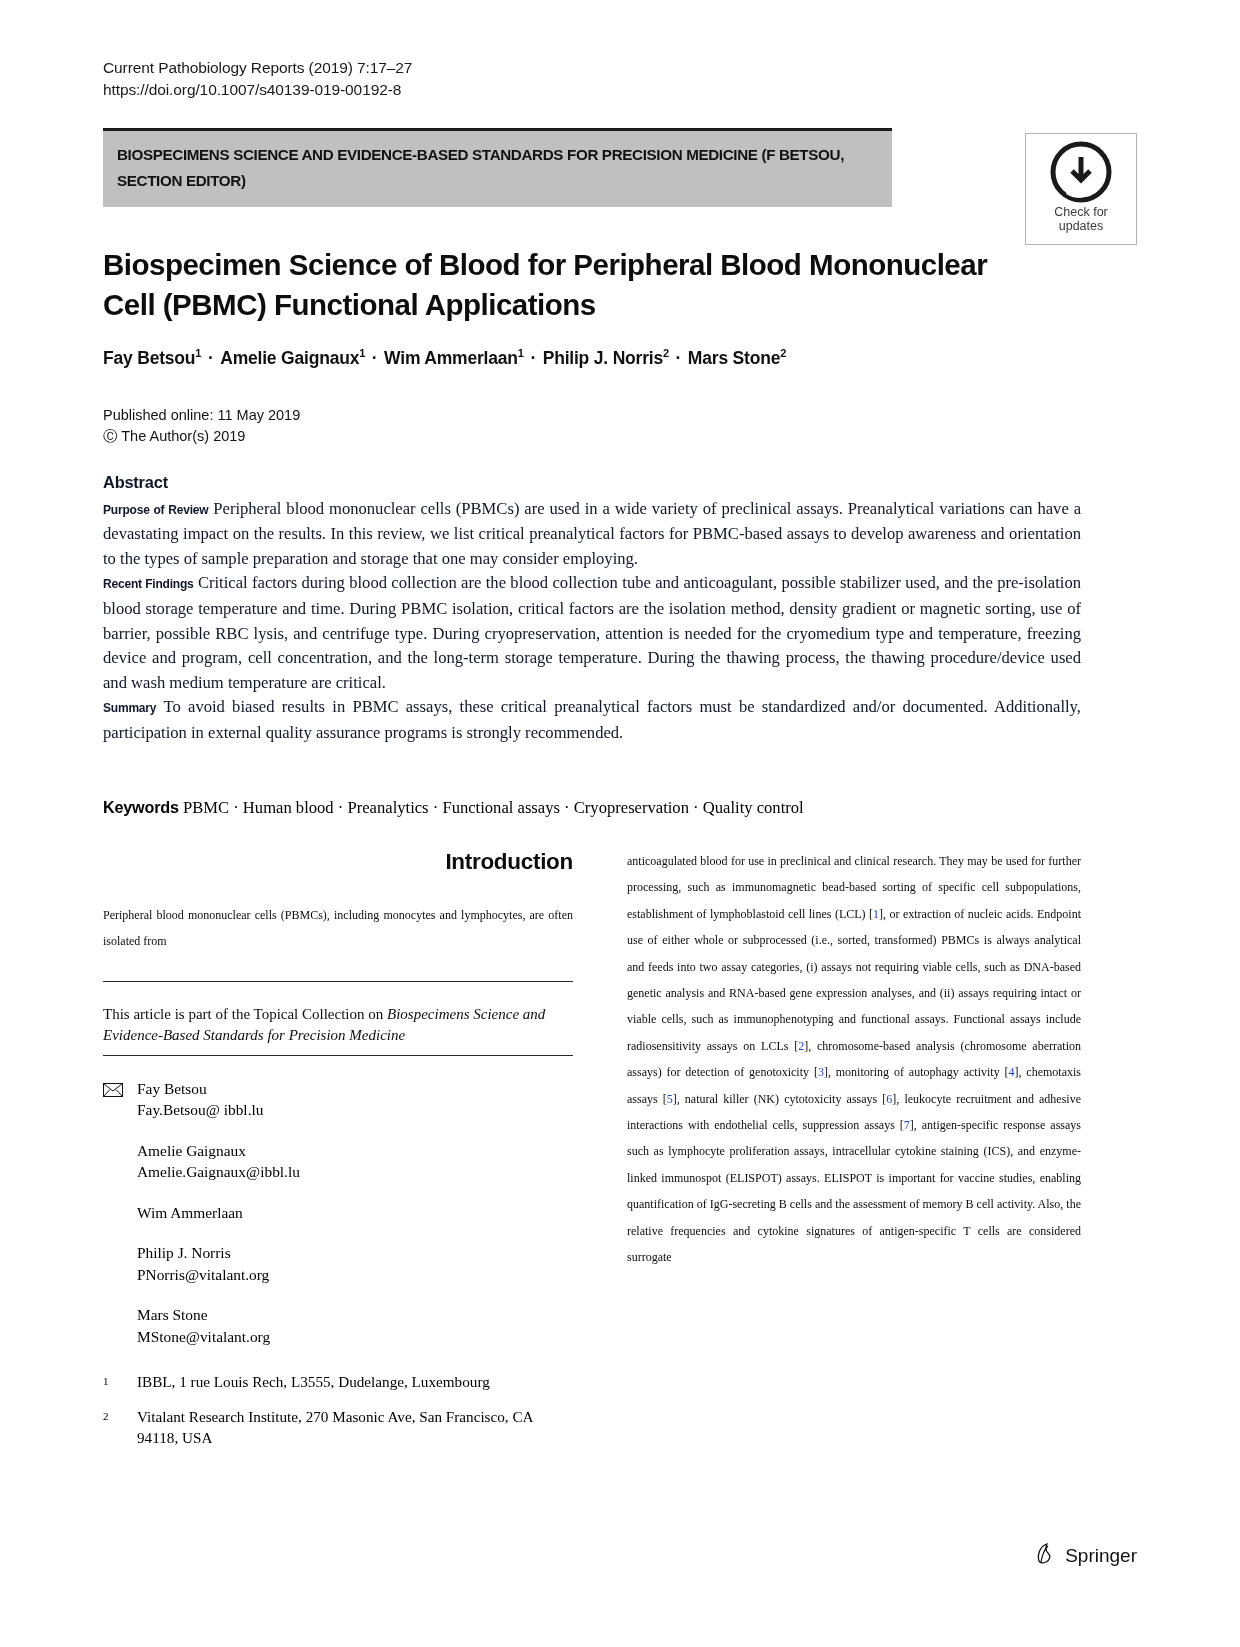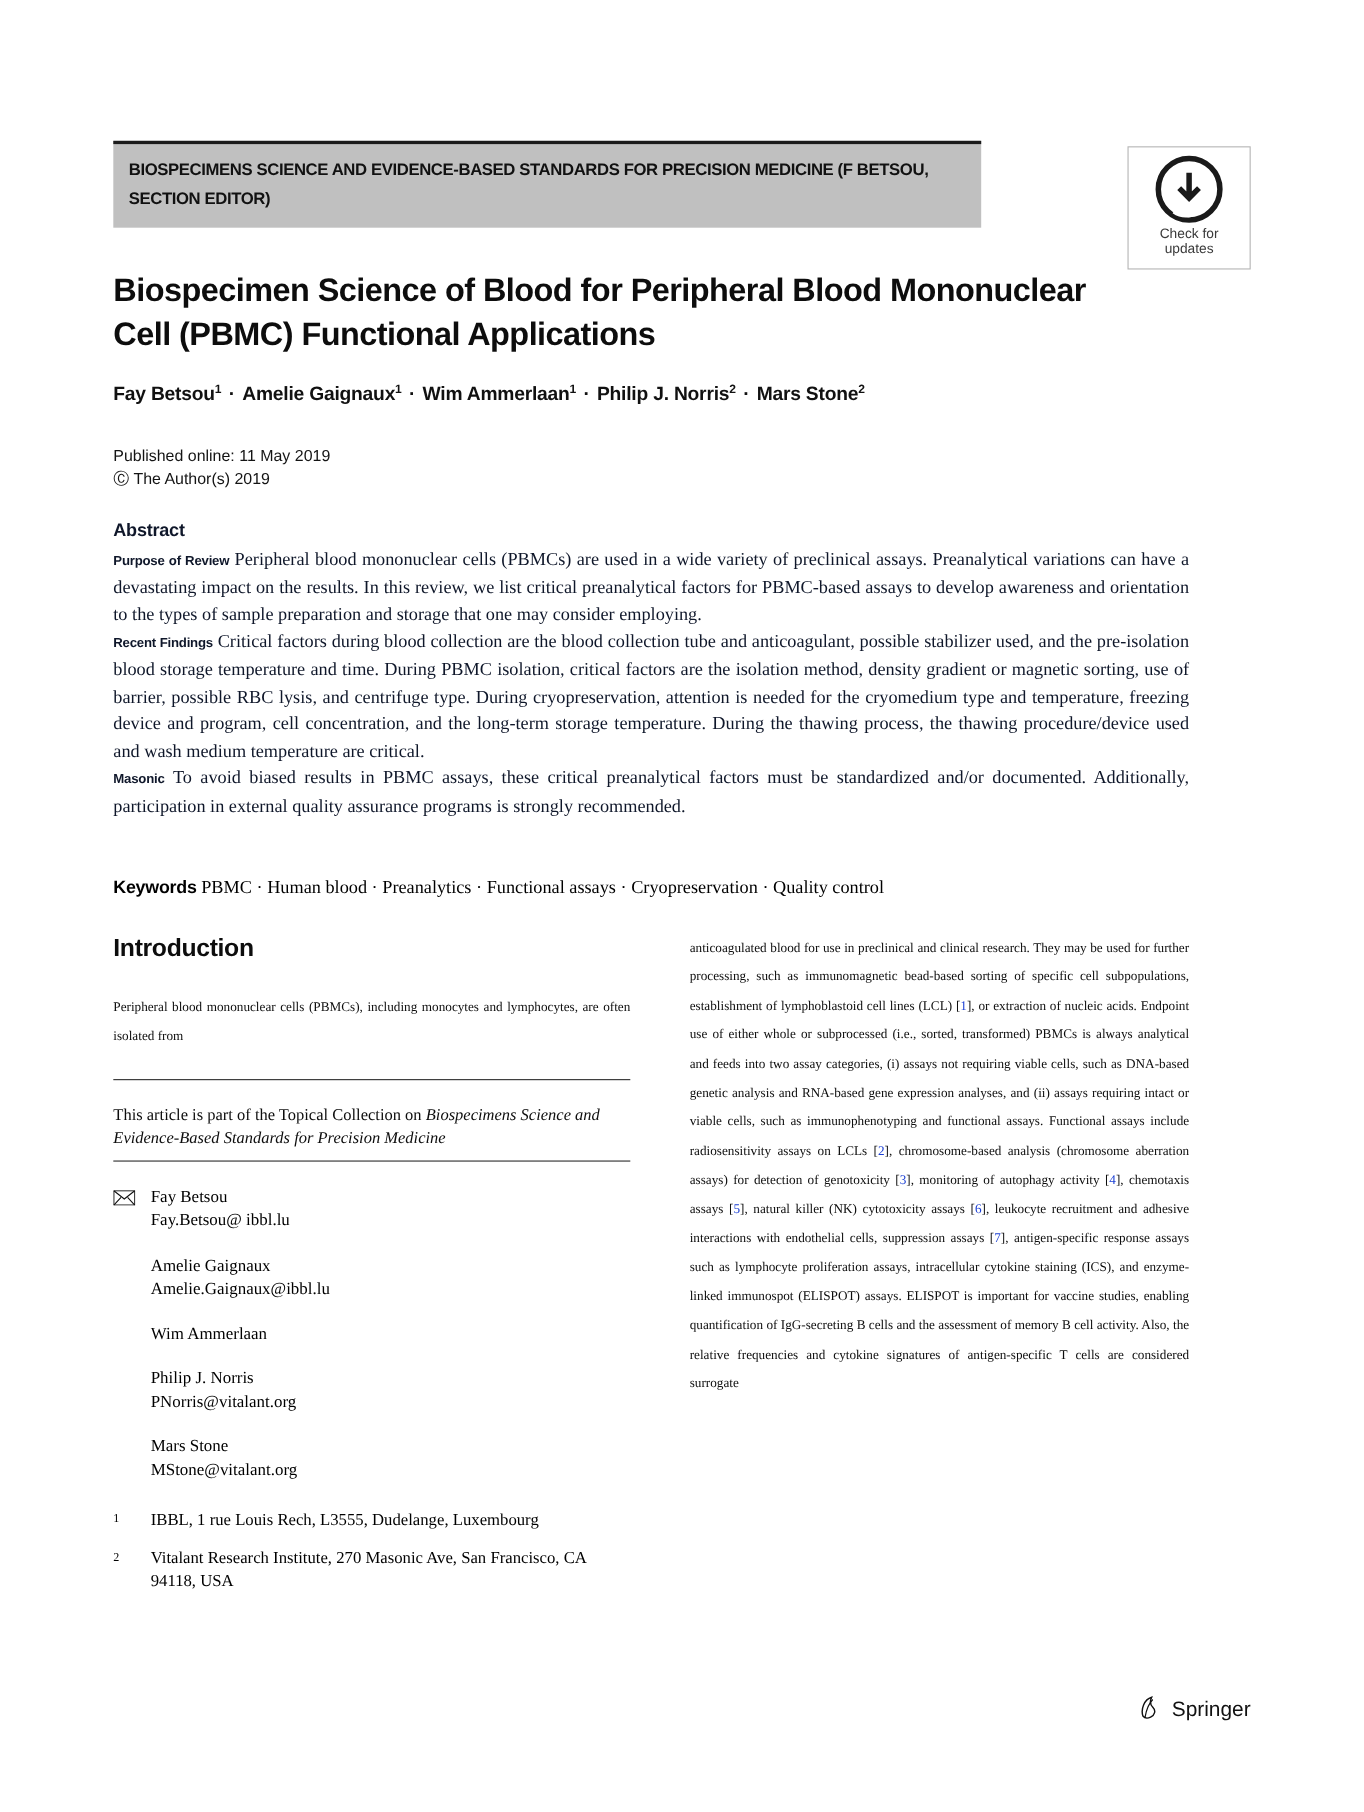--- a/index.html
+++ b/index.html
@@ -181,20 +181,21 @@
     width: 454px;
   }
   h2.section-title {
     margin: 0 0 26px 0;
     font-family: "Liberation Sans", sans-serif;
     font-weight: bold;
     font-size: 22.5px;
     line-height: 28px;
     letter-spacing: -0.3px;
     color: #0d0d0d;
+    text-align: right;
   }
   .body-text {
     font-size: 12px;
     line-height: 26.4px;
     text-align: justify;
     color: #0d0d0d;
     margin: 0;
   }
   .col-right .body-text { text-align: justify; }
 
@@ -258,20 +259,24 @@
     font-size: 19px;
     color: #111111;
   }
   .springer .logo { margin-right: 9px; }
 </style>
 </head>
 <body>
 
 <div class="page">
 
+  <div class="journal-header">
+    <div>Current Pathobiology Reports (2019) 7:17–27</div>
+    <div>https://doi.org/10.1007/s40139-019-00192-8</div>
+  </div>
 
   <div class="banner">BIOSPECIMENS SCIENCE AND EVIDENCE-BASED STANDARDS FOR PRECISION MEDICINE (F BETSOU, SECTION EDITOR)</div>
 
   <div class="updates-badge">
     <div class="ring">
       <svg width="62" height="62" viewBox="0 0 62 62" aria-hidden="true">
         <circle cx="31" cy="31" r="28" fill="none" stroke="#1a1a1a" stroke-width="5"></circle>
         <path d="M31 16 v22 M22 30 l9 9 l9 -9" fill="none" stroke="#1a1a1a" stroke-width="5" stroke-linecap="butt"></path>
         <path d="M14 46 h34" stroke="#ffffff" stroke-width="6"></path>
         <path d="M44 44 a18 18 0 0 1 -26 6" fill="none" stroke="#ffffff" stroke-width="7"></path>
@@ -291,21 +296,21 @@
 
   <div class="pubinfo">
     <div>Published online: 11 May 2019</div>
     <div>Ⓒ The Author(s) 2019</div>
   </div>
 
   <div class="abstract">
     <span class="abs-title">Abstract</span>
     <p><span class="abs-head">Purpose of Review</span>&nbsp;<span>Peripheral blood mononuclear cells (PBMCs) are used in a wide variety of preclinical assays. Preanalytical variations can have a devastating impact on the results. In this review, we list critical preanalytical factors for PBMC-based assays to develop awareness and orientation to the types of sample preparation and storage that one may consider employing.</span></p>
     <p><span class="abs-head">Recent Findings</span>&nbsp;<span>Critical factors during blood collection are the blood collection tube and anticoagulant, possible stabilizer used, and the pre-isolation blood storage temperature and time. During PBMC isolation, critical factors are the isolation method, density gradient or magnetic sorting, use of barrier, possible RBC lysis, and centrifuge type. During cryopreservation, attention is needed for the cryomedium type and temperature, freezing device and program, cell concentration, and the long-term storage temperature. During the thawing process, the thawing procedure/device used and wash medium temperature are critical.</span></p>
-    <p><span class="abs-head">Masonic</span>&nbsp;<span>To avoid biased results in PBMC assays, these critical preanalytical factors must be standardized and/or documented. Additionally, participation in external quality assurance programs is strongly recommended.</span></p>
+    <p><span class="abs-head">Summary</span>&nbsp;<span>To avoid biased results in PBMC assays, these critical preanalytical factors must be standardized and/or documented. Additionally, participation in external quality assurance programs is strongly recommended.</span></p>
   </div>
 
   <div class="keywords">
     <span class="kw-head">Keywords</span>&nbsp;<span>PBMC · Human blood · Preanalytics · Functional assays · Cryopreservation · Quality control</span>
   </div>
 
   <div class="col-left">
     <h2 class="section-title">Introduction</h2>
     <p class="body-text">Peripheral blood mononuclear cells (PBMCs), including monocytes and lymphocytes, are often isolated from</p>
 

